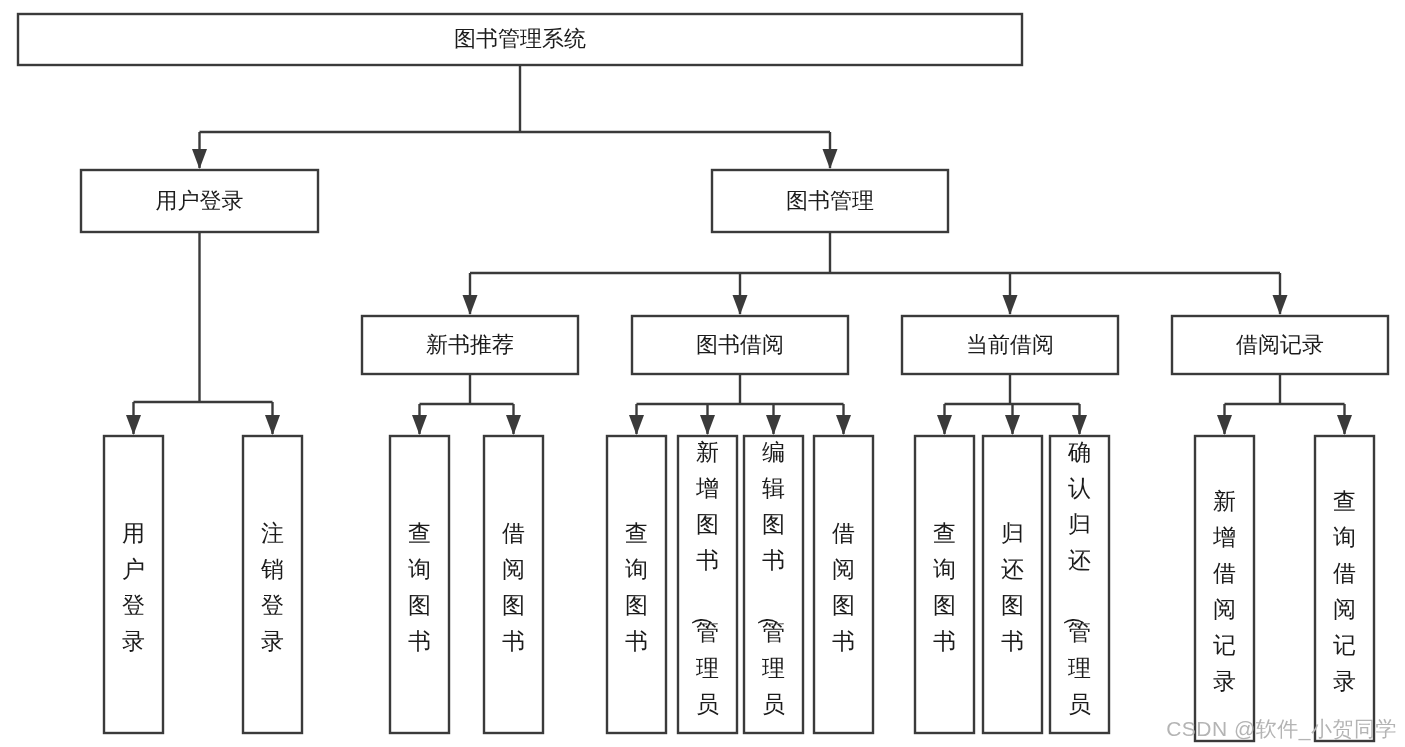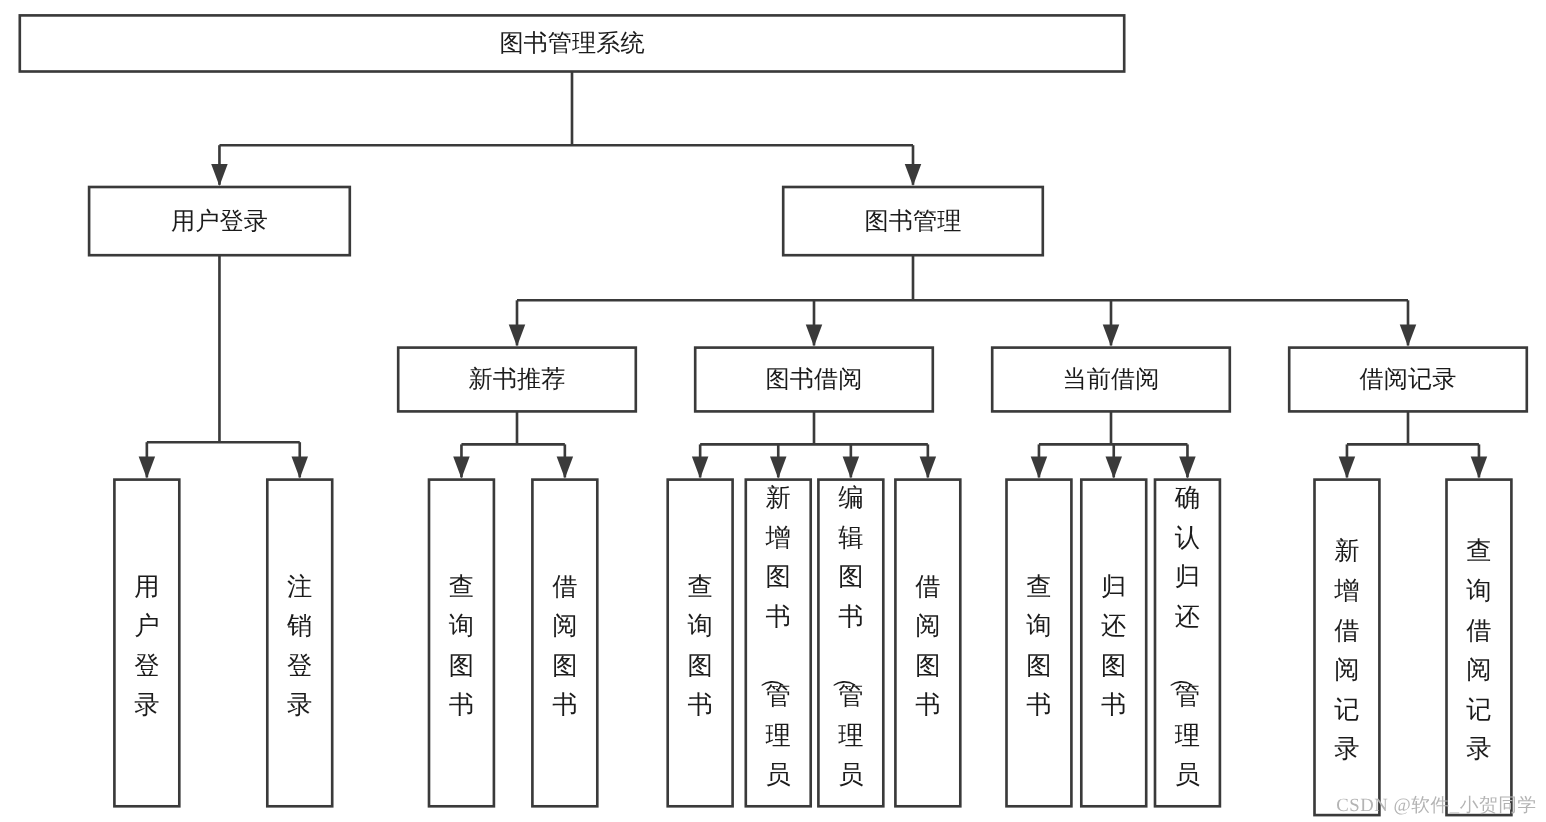--- a/index.html
+++ b/index.html
@@ -51,22 +51,22 @@
   .node-label-v {
     font-family: "Liberation Sans", "DejaVu Sans", sans-serif;
     font-size: 23px;
     fill: #1b1b1b;
     text-anchor: middle;
   }
   .watermark {
     position: absolute;
     right: 8px;
     bottom: 4px;
-    font-family: Liberation Serif, serif;
-    font-size: 17px;
+    font-family: Liberation Sans, sans-serif;
+    font-size: 21px;
     color: #b4b4b4;
     white-space: nowrap;
     letter-spacing: 0.5px;
   }
 </style>
 </head>
 <body>
 
 <div id="diagram-root">
   <svg id="flow" viewBox="0 0 1405 747">

